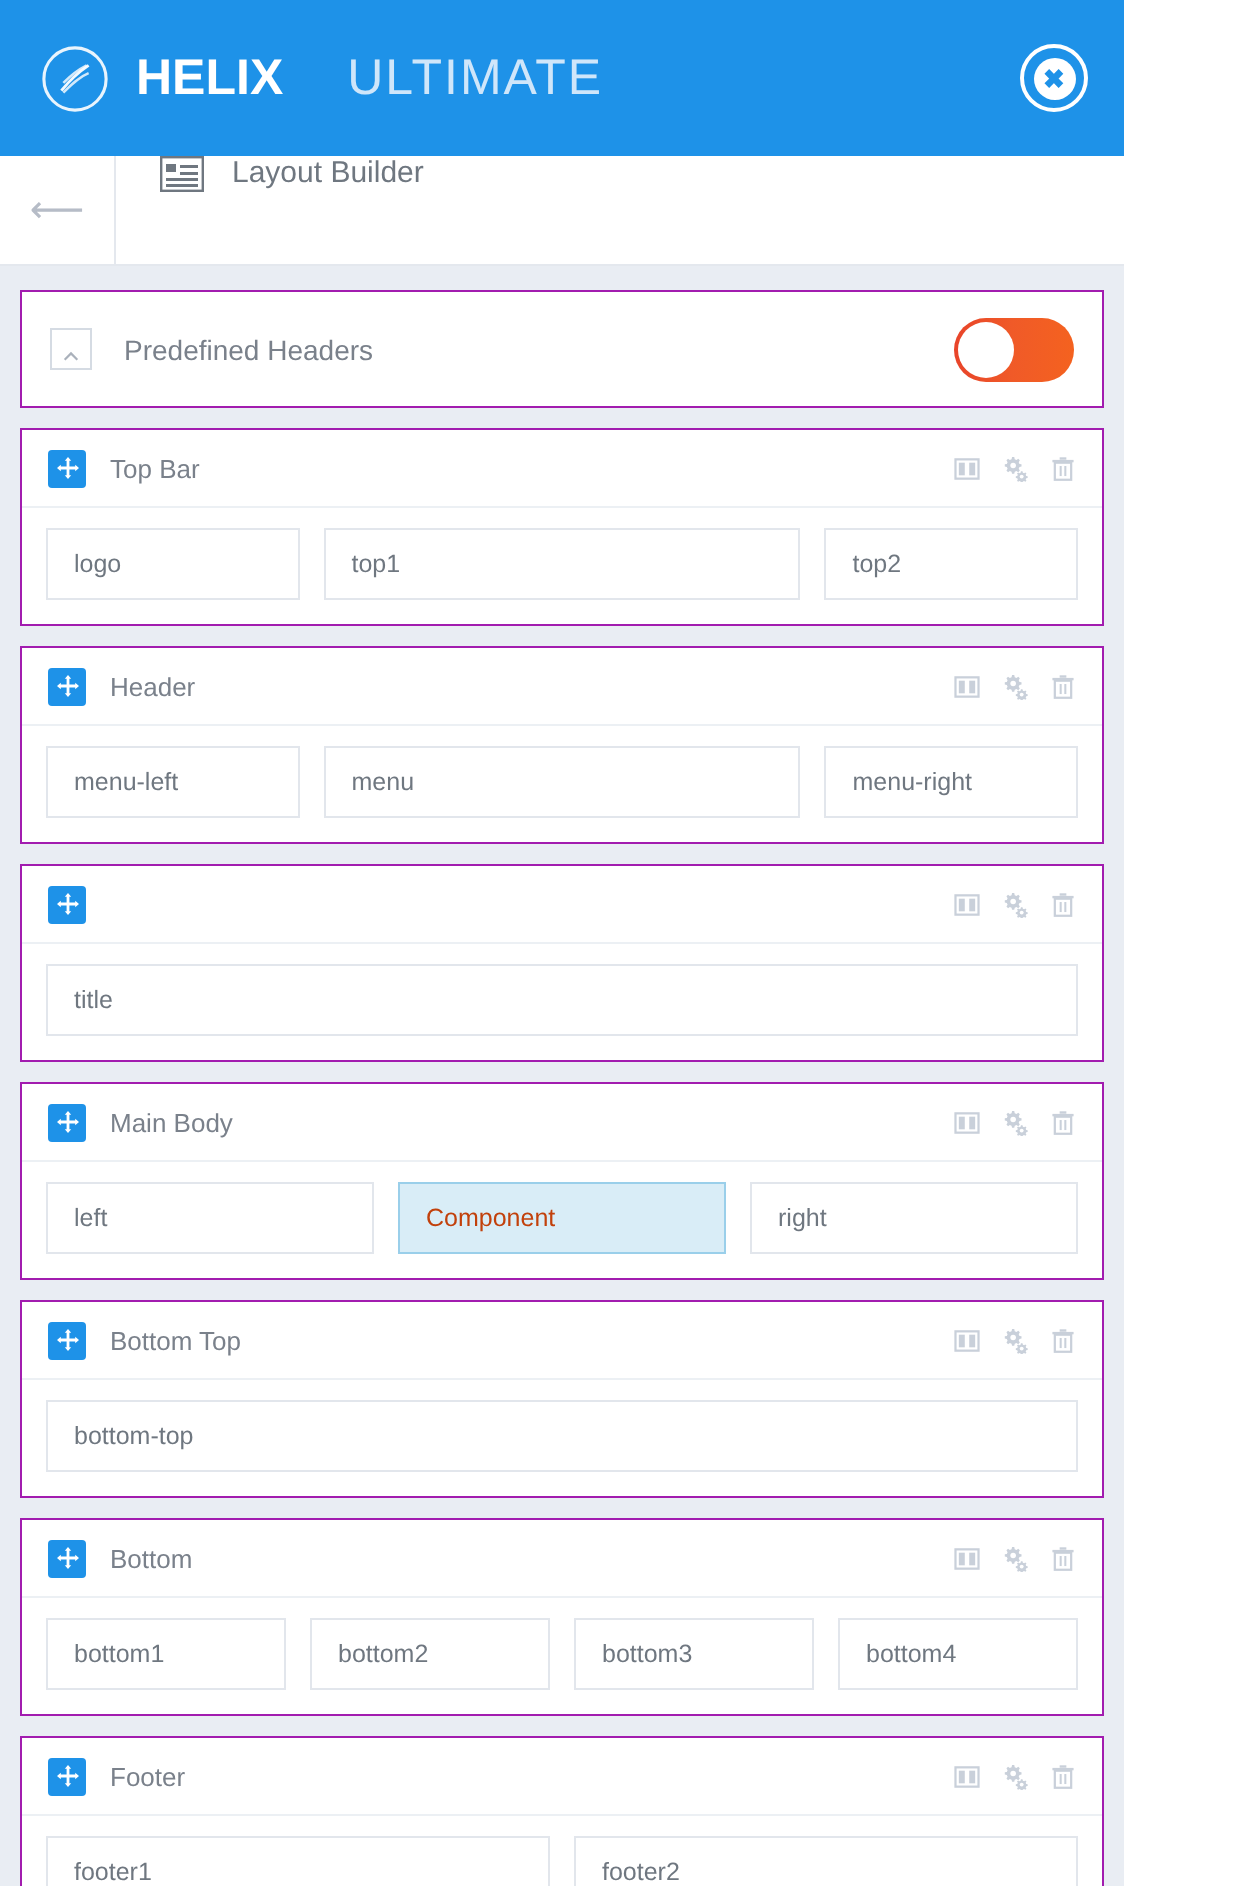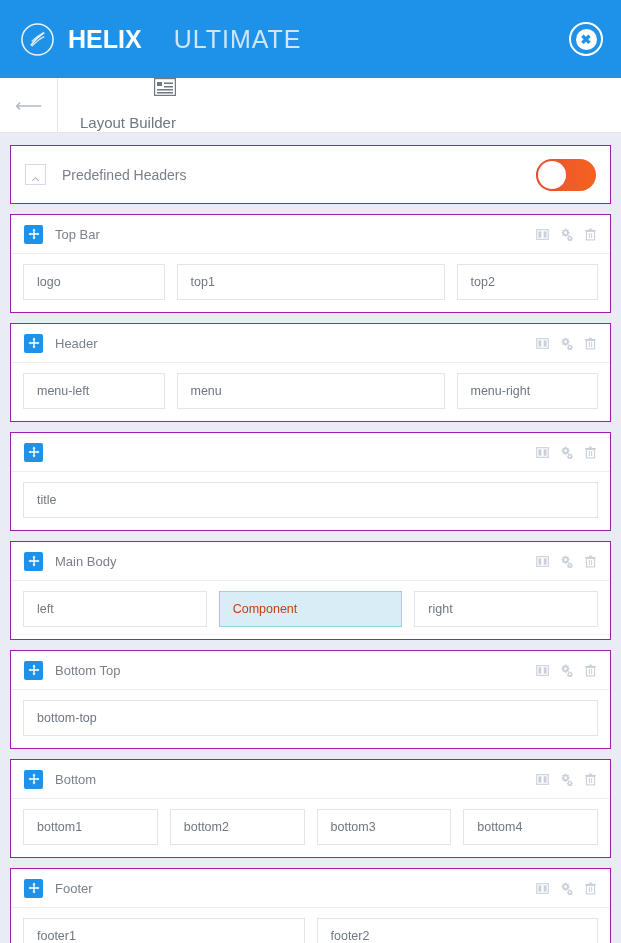--- a/index.html
+++ b/index.html
@@ -2,21 +2,21 @@
 <html><head>
 <meta charset="utf-8">
 <style>
   * { box-sizing: border-box; margin: 0; padding: 0; }
   html, body {
     width: 621px; height: 943px;
     font-family: "Liberation Sans", sans-serif;
     background: #ffffff;
     overflow: hidden;
   }
-  .app { width: 621px; height: 943px; position: relative; background: #e9edf3; }
+  .app { width: 562px; height: 943px; position: relative; background: #e9edf3; }
 
   
   .topbar {
     height: 78px; background: #1e92e8;
     display: flex; align-items: center; justify-content: space-between;
     padding: 0 18px 0 20px;
   }
   .brand { display: flex; align-items: center; gap: 13px; }
   .brand-mark { width: 35px; height: 35px; flex: 0 0 35px; }
   .brand-text { display: flex; align-items: baseline; letter-spacing: .5px; }
@@ -37,21 +37,21 @@
   .toolbar {
     height: 55px; background: #ffffff; display: flex; align-items: stretch;
     border-bottom: 1px solid #e4e8ee;
   }
   .back-cell {
     width: 58px; display: flex; align-items: center; justify-content: center;
     border-right: 1px solid #e4e8ee; cursor: pointer;
   }
   .back-arrow { color: #b6bcc7; font-size: 19px; line-height: 1; }
   .toolbar-title {
-    display: flex; align-items: flex-end; gap: 14px; padding-left: 22px; flex-direction: column;
+    display: flex; align-items: flex-start; gap: 14px; padding-left: 22px;
   }
   .builder-icon { width: 22px; height: 18px; flex: 0 0 22px; }
   .toolbar-title span { font-size: 15px; color: #6f7780; }
 
   
   .content { padding: 0; }
 
   .panel { background: #ffffff; margin: 10px 10px 0 10px; border: 1px solid #a21caf; }
   .panel.first { margin-top: 12px; }
 

